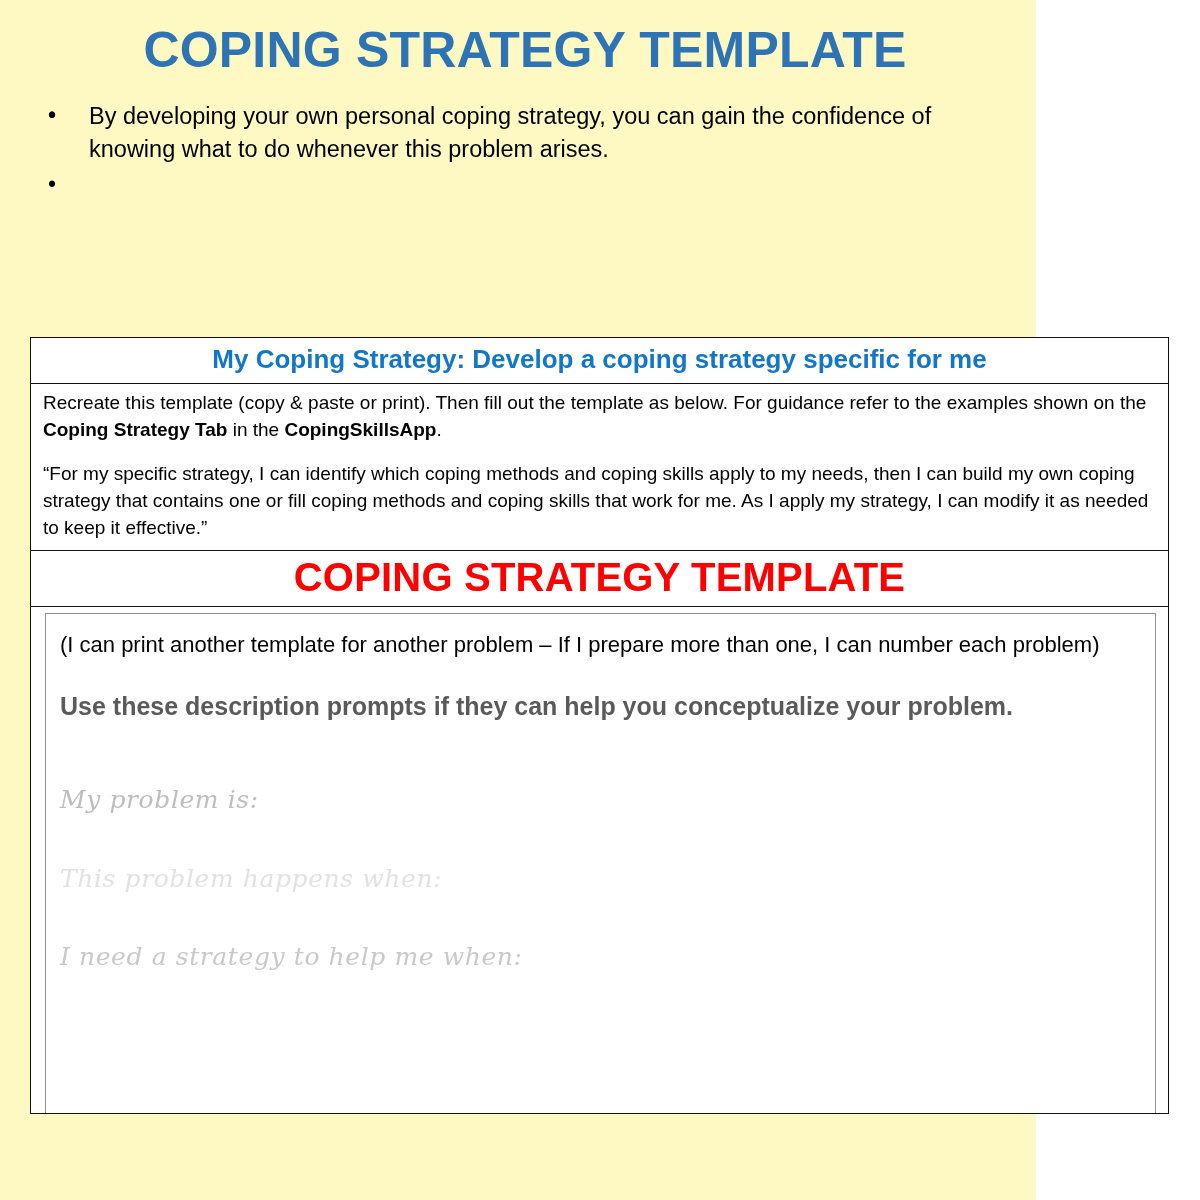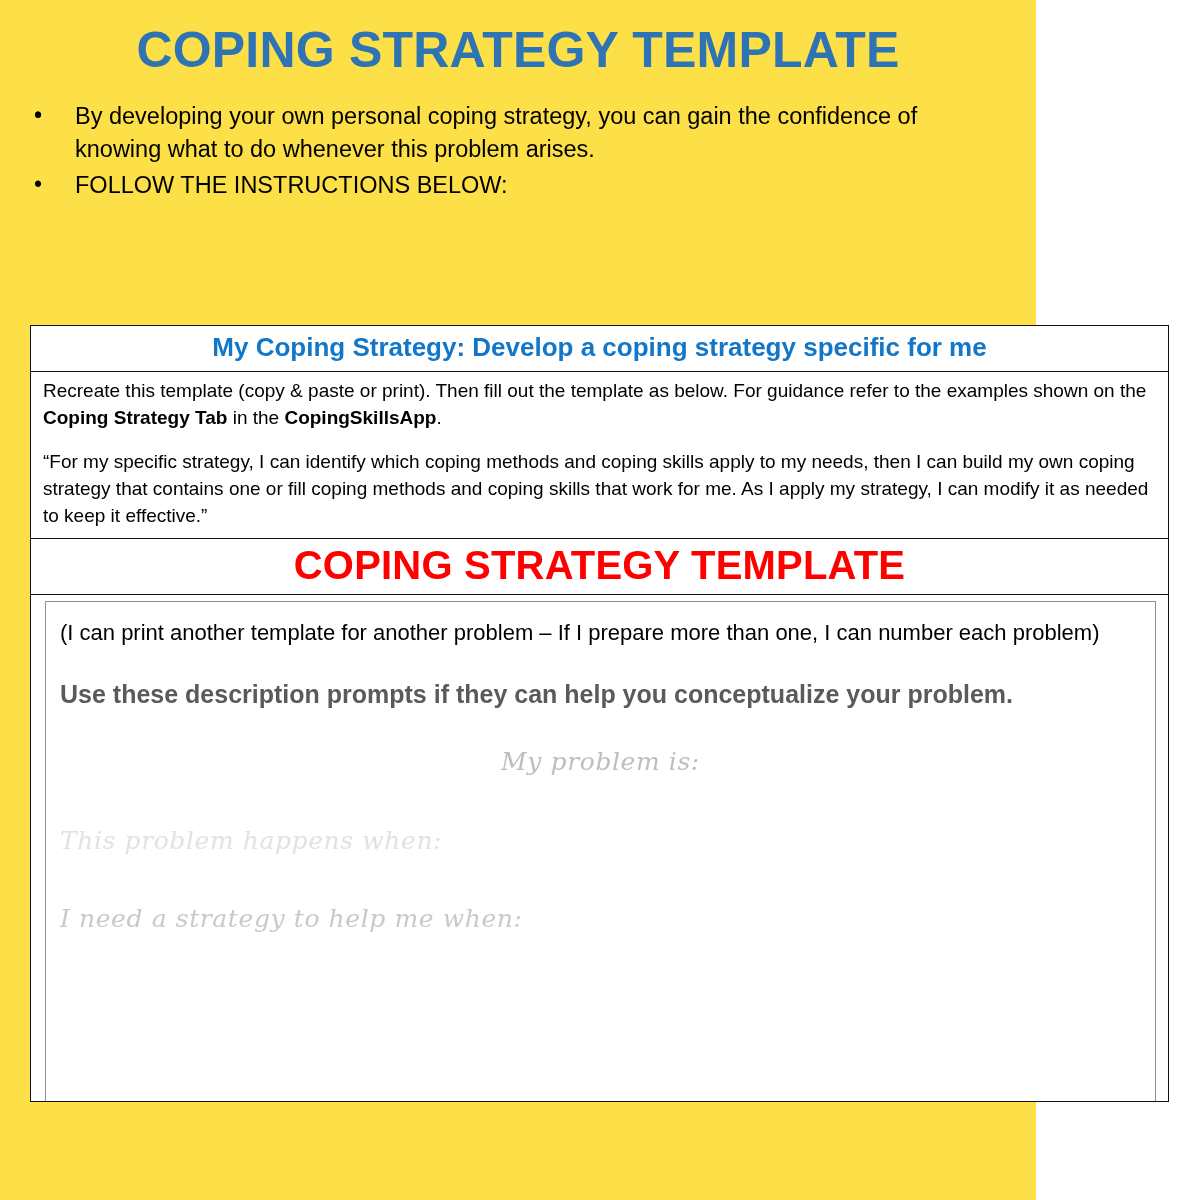--- a/index.html
+++ b/index.html
@@ -15,21 +15,22 @@
     font-family: "Liberation Sans", sans-serif;
     color: #000000;
     -webkit-font-smoothing: antialiased;
   }
 
   .page {
     position: relative;
     width: 1036px;
     height: 1200px;
     box-sizing: border-box;
-    background: #fde047;
+    background: #fef9c3;
+    padding-left: 14px;
   }
 
   
   .doc-title {
     text-align: center;
     font-size: 50px;
     font-weight: bold;
     color: #2E74B5;
     letter-spacing: 0.2px;
     margin: 0;
@@ -58,21 +59,21 @@
     top: -1px;
     font-size: 23px;
     line-height: 1.42;
     color: #000000;
   }
 
   
   .strategy-table {
     position: absolute;
     left: 30px;
-    top: 325px;
+    top: 337px;
     width: 1139px;
     border: 1.6px solid #111111;
     box-sizing: border-box;
     background: #ffffff;
   }
 
   .row {
     box-sizing: border-box;
   }
   .row + .row {
@@ -154,42 +155,41 @@
   }
 
   .handwriting-prompt {
     font-family: "DejaVu Serif", serif;
     font-style: italic;
     font-size: 25px;
     line-height: 1.3;
     letter-spacing: 0.6px;
     margin: 0;
   }
-  .hw-1 { color: #BEBEBE; margin-top: 34px; text-align: center; }
+  .hw-1 { color: #BEBEBE; margin-top: 60px; }
   .hw-2 { color: #C9C9C9; margin-top: 46px; }
   .hw-3 { color: #E2E2E2; margin-top: 46px; }
 </style>
 </head>
 <body>
 
 <div class="page">
 
   <h1 class="doc-title">COPING STRATEGY TEMPLATE</h1>
 
   <ul class="intro-list">
     <li class="intro-item">
       <span class="bullet-glyph">•</span>
     </li>
     <li class="intro-item">
       <span class="bullet-glyph">•</span>
       <span>By developing your own personal coping strategy, you can gain the confidence of knowing what to do whenever this problem arises.</span>
     </li>
     <li class="intro-item">
       <span class="bullet-glyph">•</span>
-      <span>FOLLOW THE INSTRUCTIONS BELOW:</span>
     </li>
   </ul>
 
   <div class="strategy-table">
 
     <div class="row strategy-header">My Coping Strategy: Develop a coping strategy specific for me</div>
 
     <div class="row strategy-body">
       <p><span>Recreate this template (copy &amp; paste or print). Then fill out the template as below. For guidance refer to the examples shown on the </span><b>Coping Strategy Tab</b><span> in the </span><b>CopingSkillsApp</b><span>.</span></p>
       <div class="spacer"></div>

